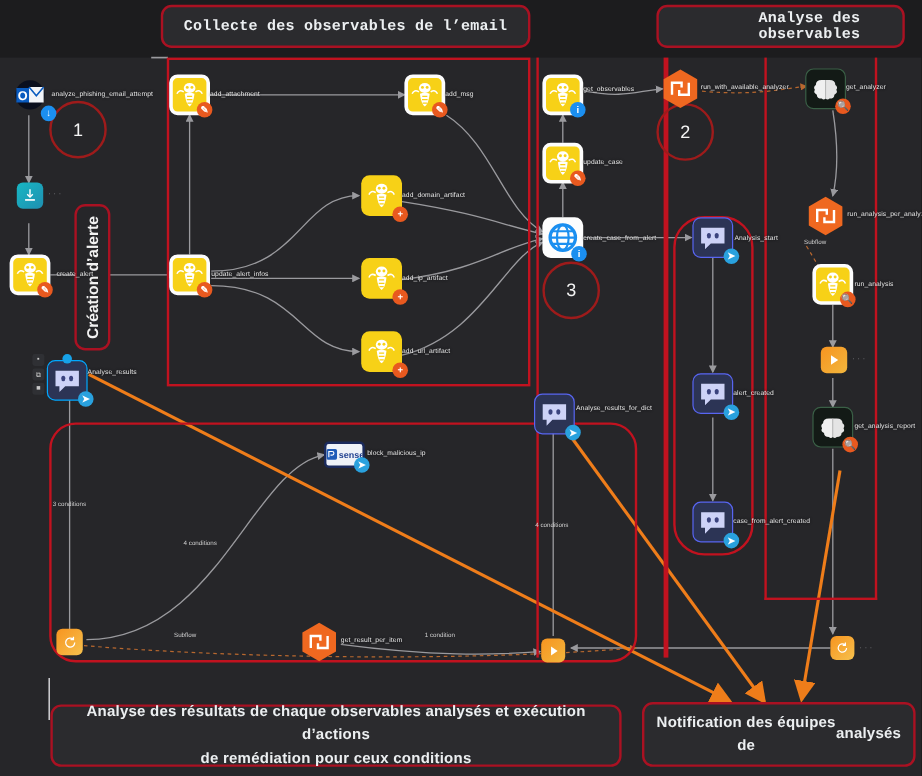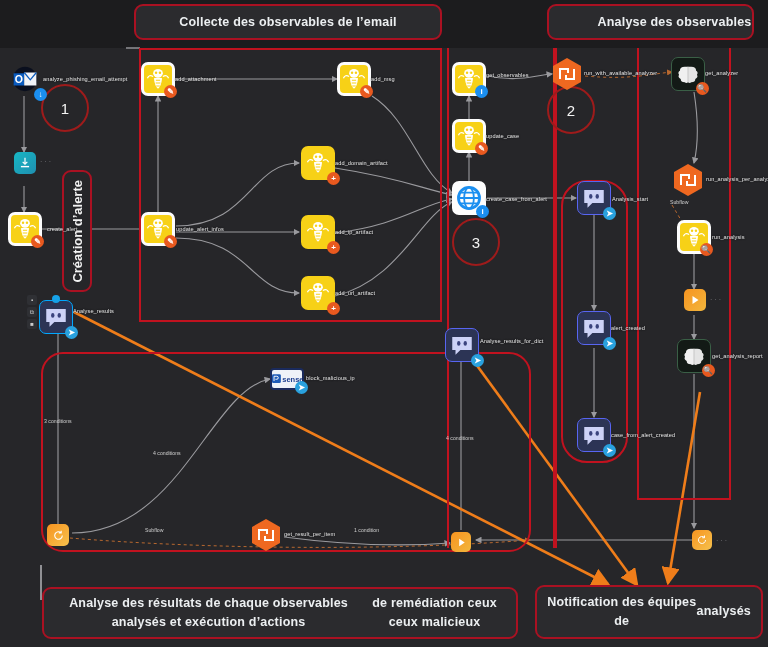--- a/index.html
+++ b/index.html
@@ -6,21 +6,21 @@
   #app{position:relative;width:768px;height:647px;background:#1c1c1e;
        font-family:"Liberation Sans",sans-serif;overflow:hidden;}
   #canvas{position:absolute;left:0;top:48px;width:768px;height:599px;background:#262629;}
   svg.wires{position:absolute;left:0;top:0;width:768px;height:647px;pointer-events:none;}
 
   
   .banner{position:absolute;border:2px solid #aa1122;border-radius:9px;
           background:#2b2b2e;color:#eceff1;display:flex;align-items:center;
           justify-content:center;text-align:center;font-weight:bold;
           letter-spacing:.2px;box-sizing:border-box;}
-  .banner.small{font-size:12.5px;}
+  .banner.small{font-size:12.5px;font-family:Liberation Mono, monospace;}
   .banner.two{font-size:12.5px;line-height:1.55;padding:4px 10px;}
 
   
   .vbanner{position:absolute;border:2px solid #aa1122;border-radius:9px;
            background:#262629;box-sizing:border-box;display:flex;
            align-items:center;justify-content:center;}
   .vbanner span{writing-mode:vertical-rl;transform:rotate(180deg);
            color:#f2f2f2;font-weight:bold;font-size:13px;white-space:nowrap;}
 
   
@@ -176,23 +176,23 @@
 
   <div class="banner small" style="left:134px;top:4px;width:308px;height:36px;">
     <span>Collecte des observables de l’email</span>
   </div>
   <div class="banner small" style="left:547px;top:4px;width:207px;height:36px;padding-left:48px;">
     <span>Analyse des observables</span>
   </div>
   <div class="vbanner" style="left:62px;top:170px;width:30px;height:122px;">
     <span>Création d’alerte</span>
   </div>
-  <div class="banner two" style="left:42px;top:587px;width:476px;height:52px;flex-direction:row;align-items:center;">
+  <div class="banner two" style="left:42px;top:587px;width:476px;height:52px;flex-direction:column;align-items:center;">
     <span>Analyse des résultats de chaque observables analysés et exécution d’actions</span>
-    <span>de remédiation ceux ceux malicieux</span>
+    <span>de remédiation pour ceux conditions</span>
   </div>
   <div class="banner two" style="left:535px;top:585px;width:228px;height:54px;flex-direction:row;">
     <span>Notification des équipes de</span>
     <span>analysés</span>
   </div>
 
   <div class="stepnum" style="left:41px;top:84px;">
     <span>1</span>
   </div>
   <div class="stepnum" style="left:547px;top:86px;">

